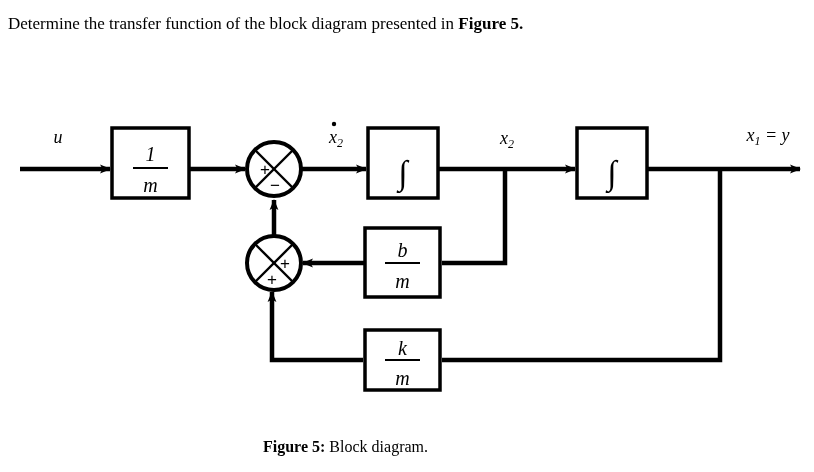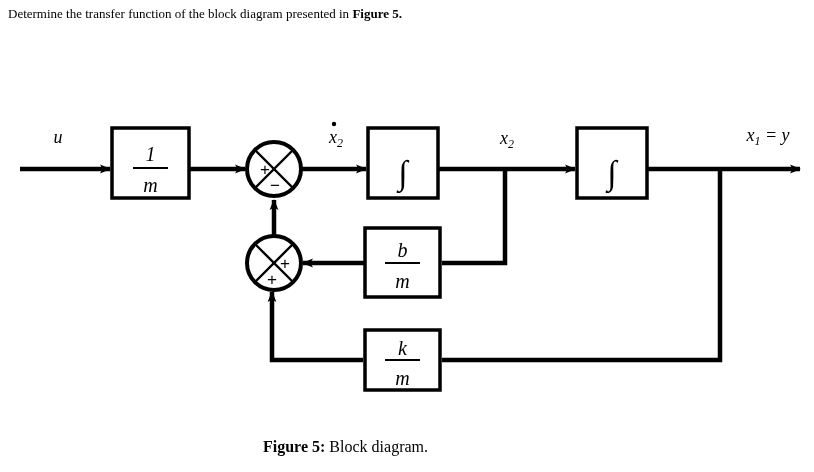--- a/index.html
+++ b/index.html
@@ -5,22 +5,22 @@
   html,body{margin:0;padding:0;}
   body{
     width:814px;height:472px;
     background:#ffffff;
     font-family:"Liberation Serif","DejaVu Serif",serif;
     color:#000000;
     overflow:hidden;
     position:relative;
   }
   #prompt{
-    position:absolute;left:8px;top:6px;width:790px;
-    font-size:13px;line-height:1.2;white-space:nowrap;
+    position:absolute;left:8px;top:14px;width:790px;
+    font-size:17px;line-height:1.2;white-space:nowrap;
   }
   #prompt .bold{font-weight:bold;}
   #caption{
     position:absolute;left:0;top:438px;width:691px;
     text-align:center;font-size:16px;
   }
   #caption .bold{font-weight:bold;}
 
   #diagram{position:absolute;left:0;top:0;width:814px;height:472px;}
   svg{display:block;}

